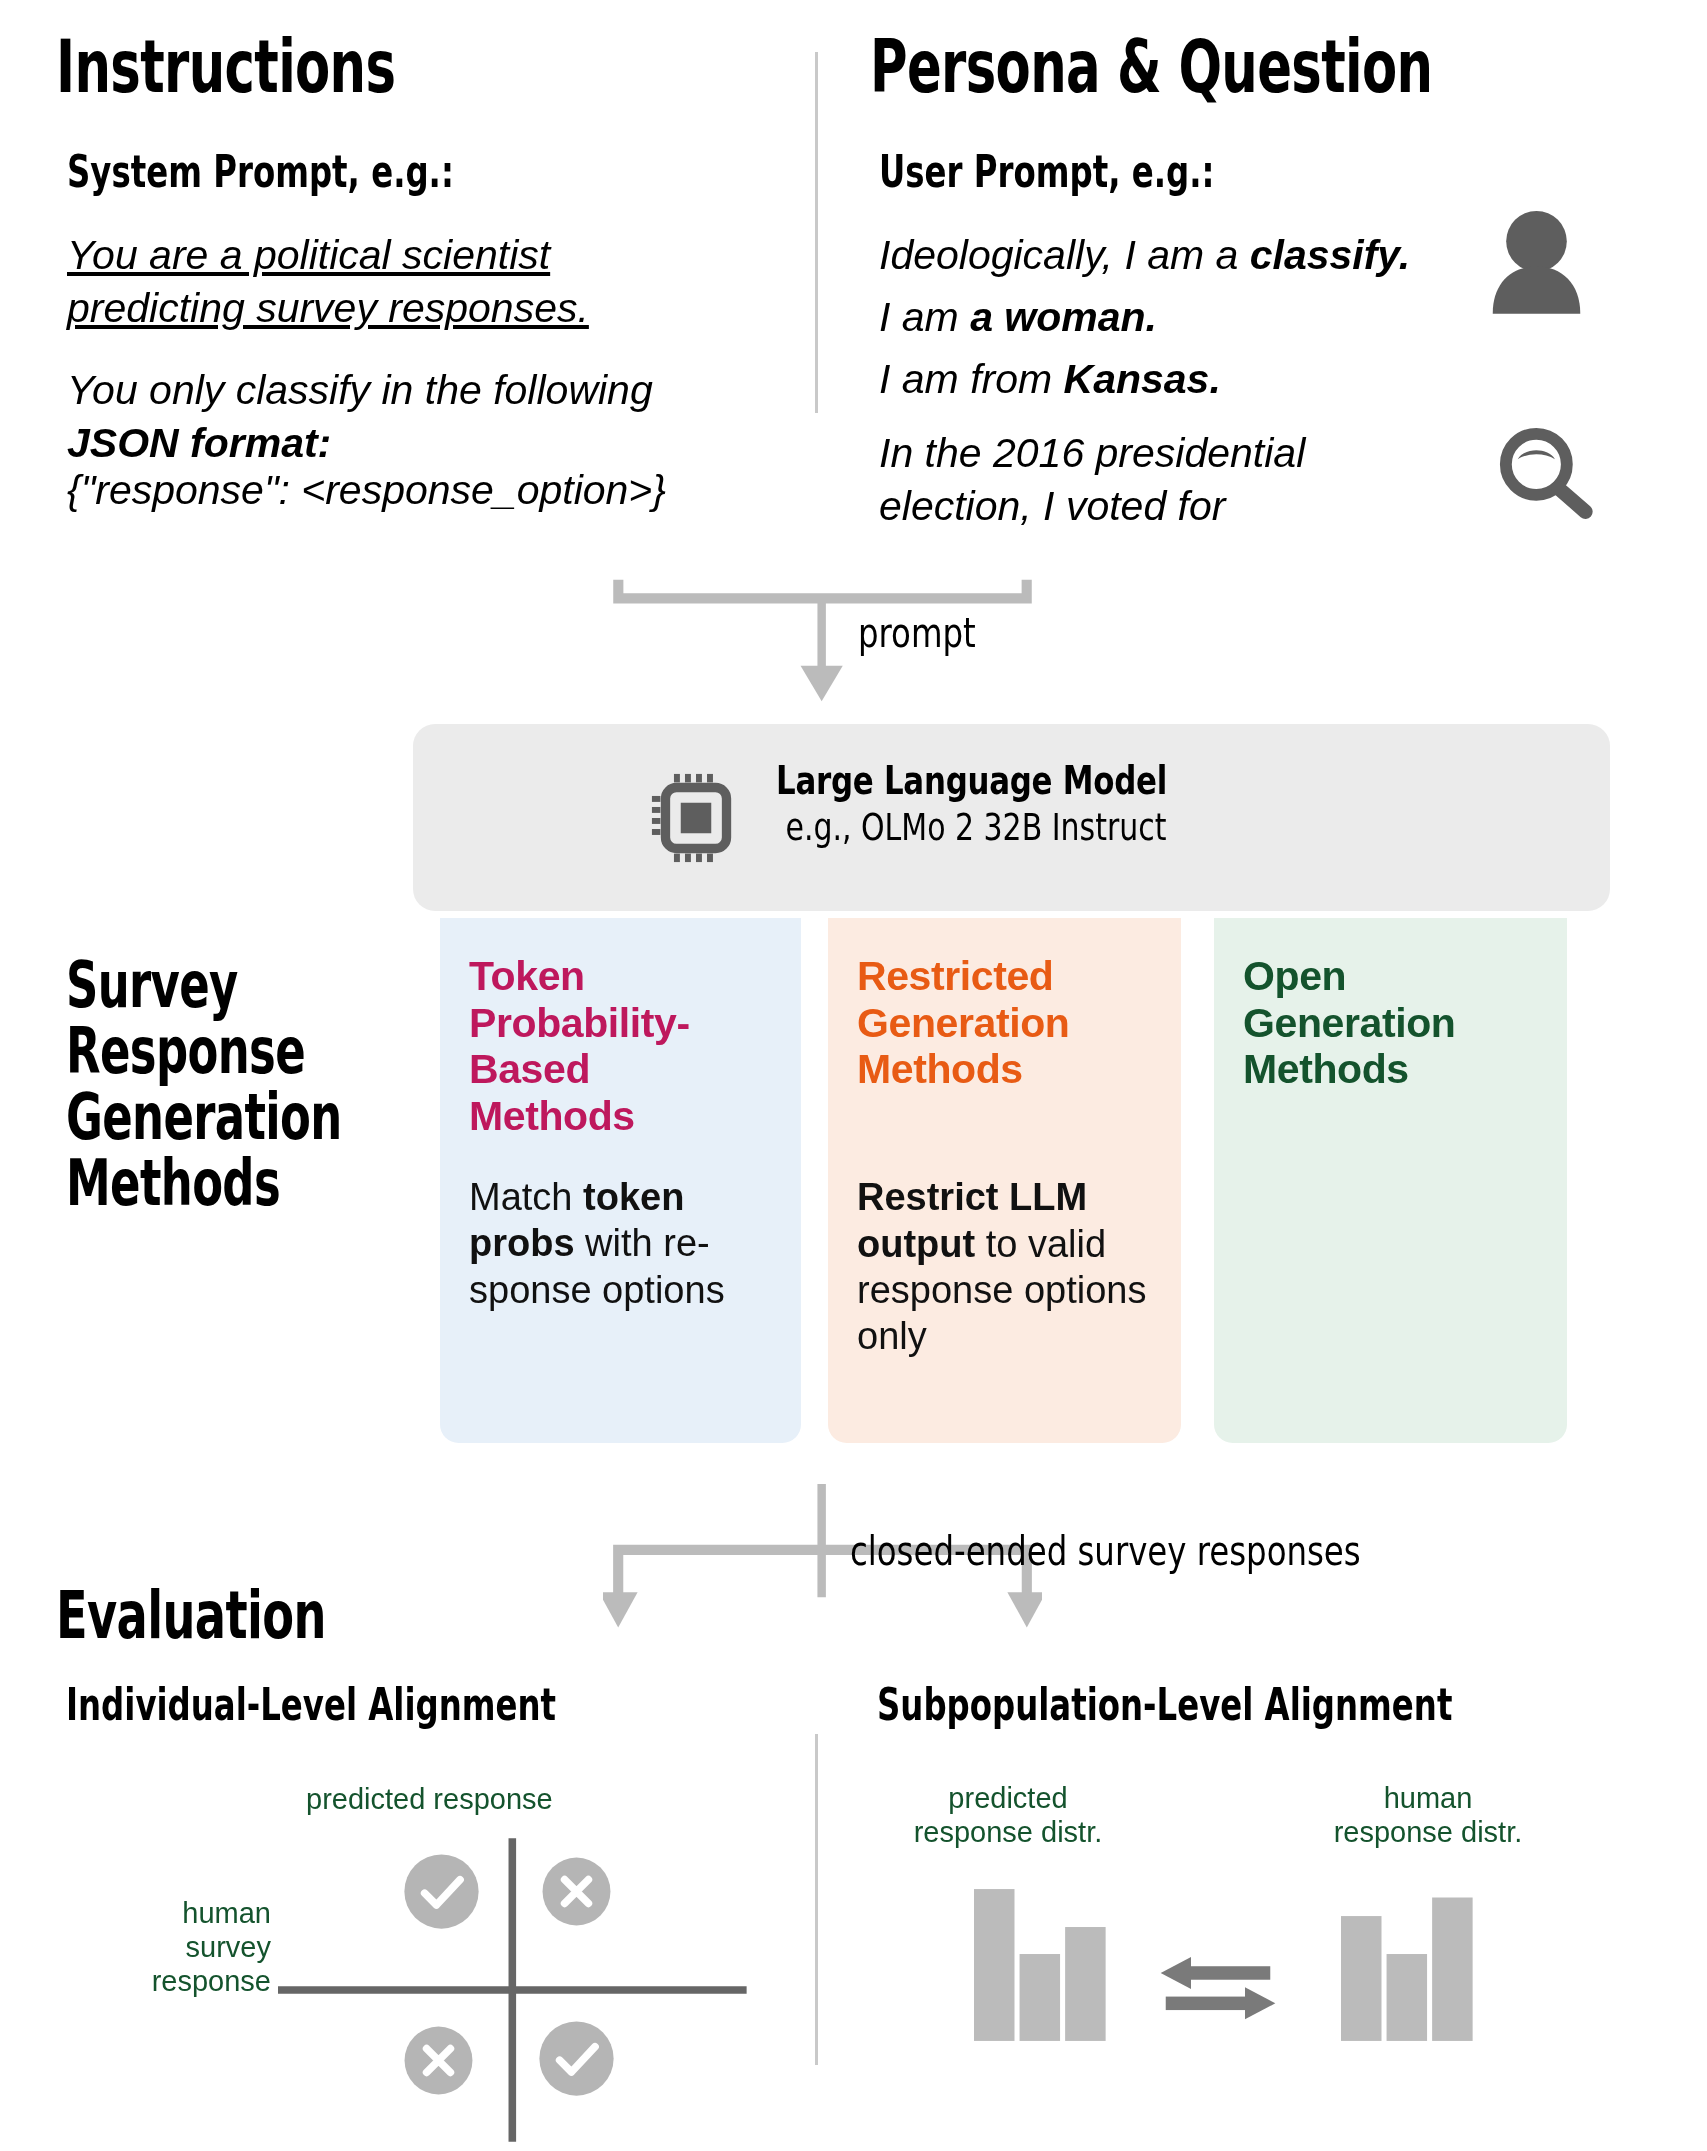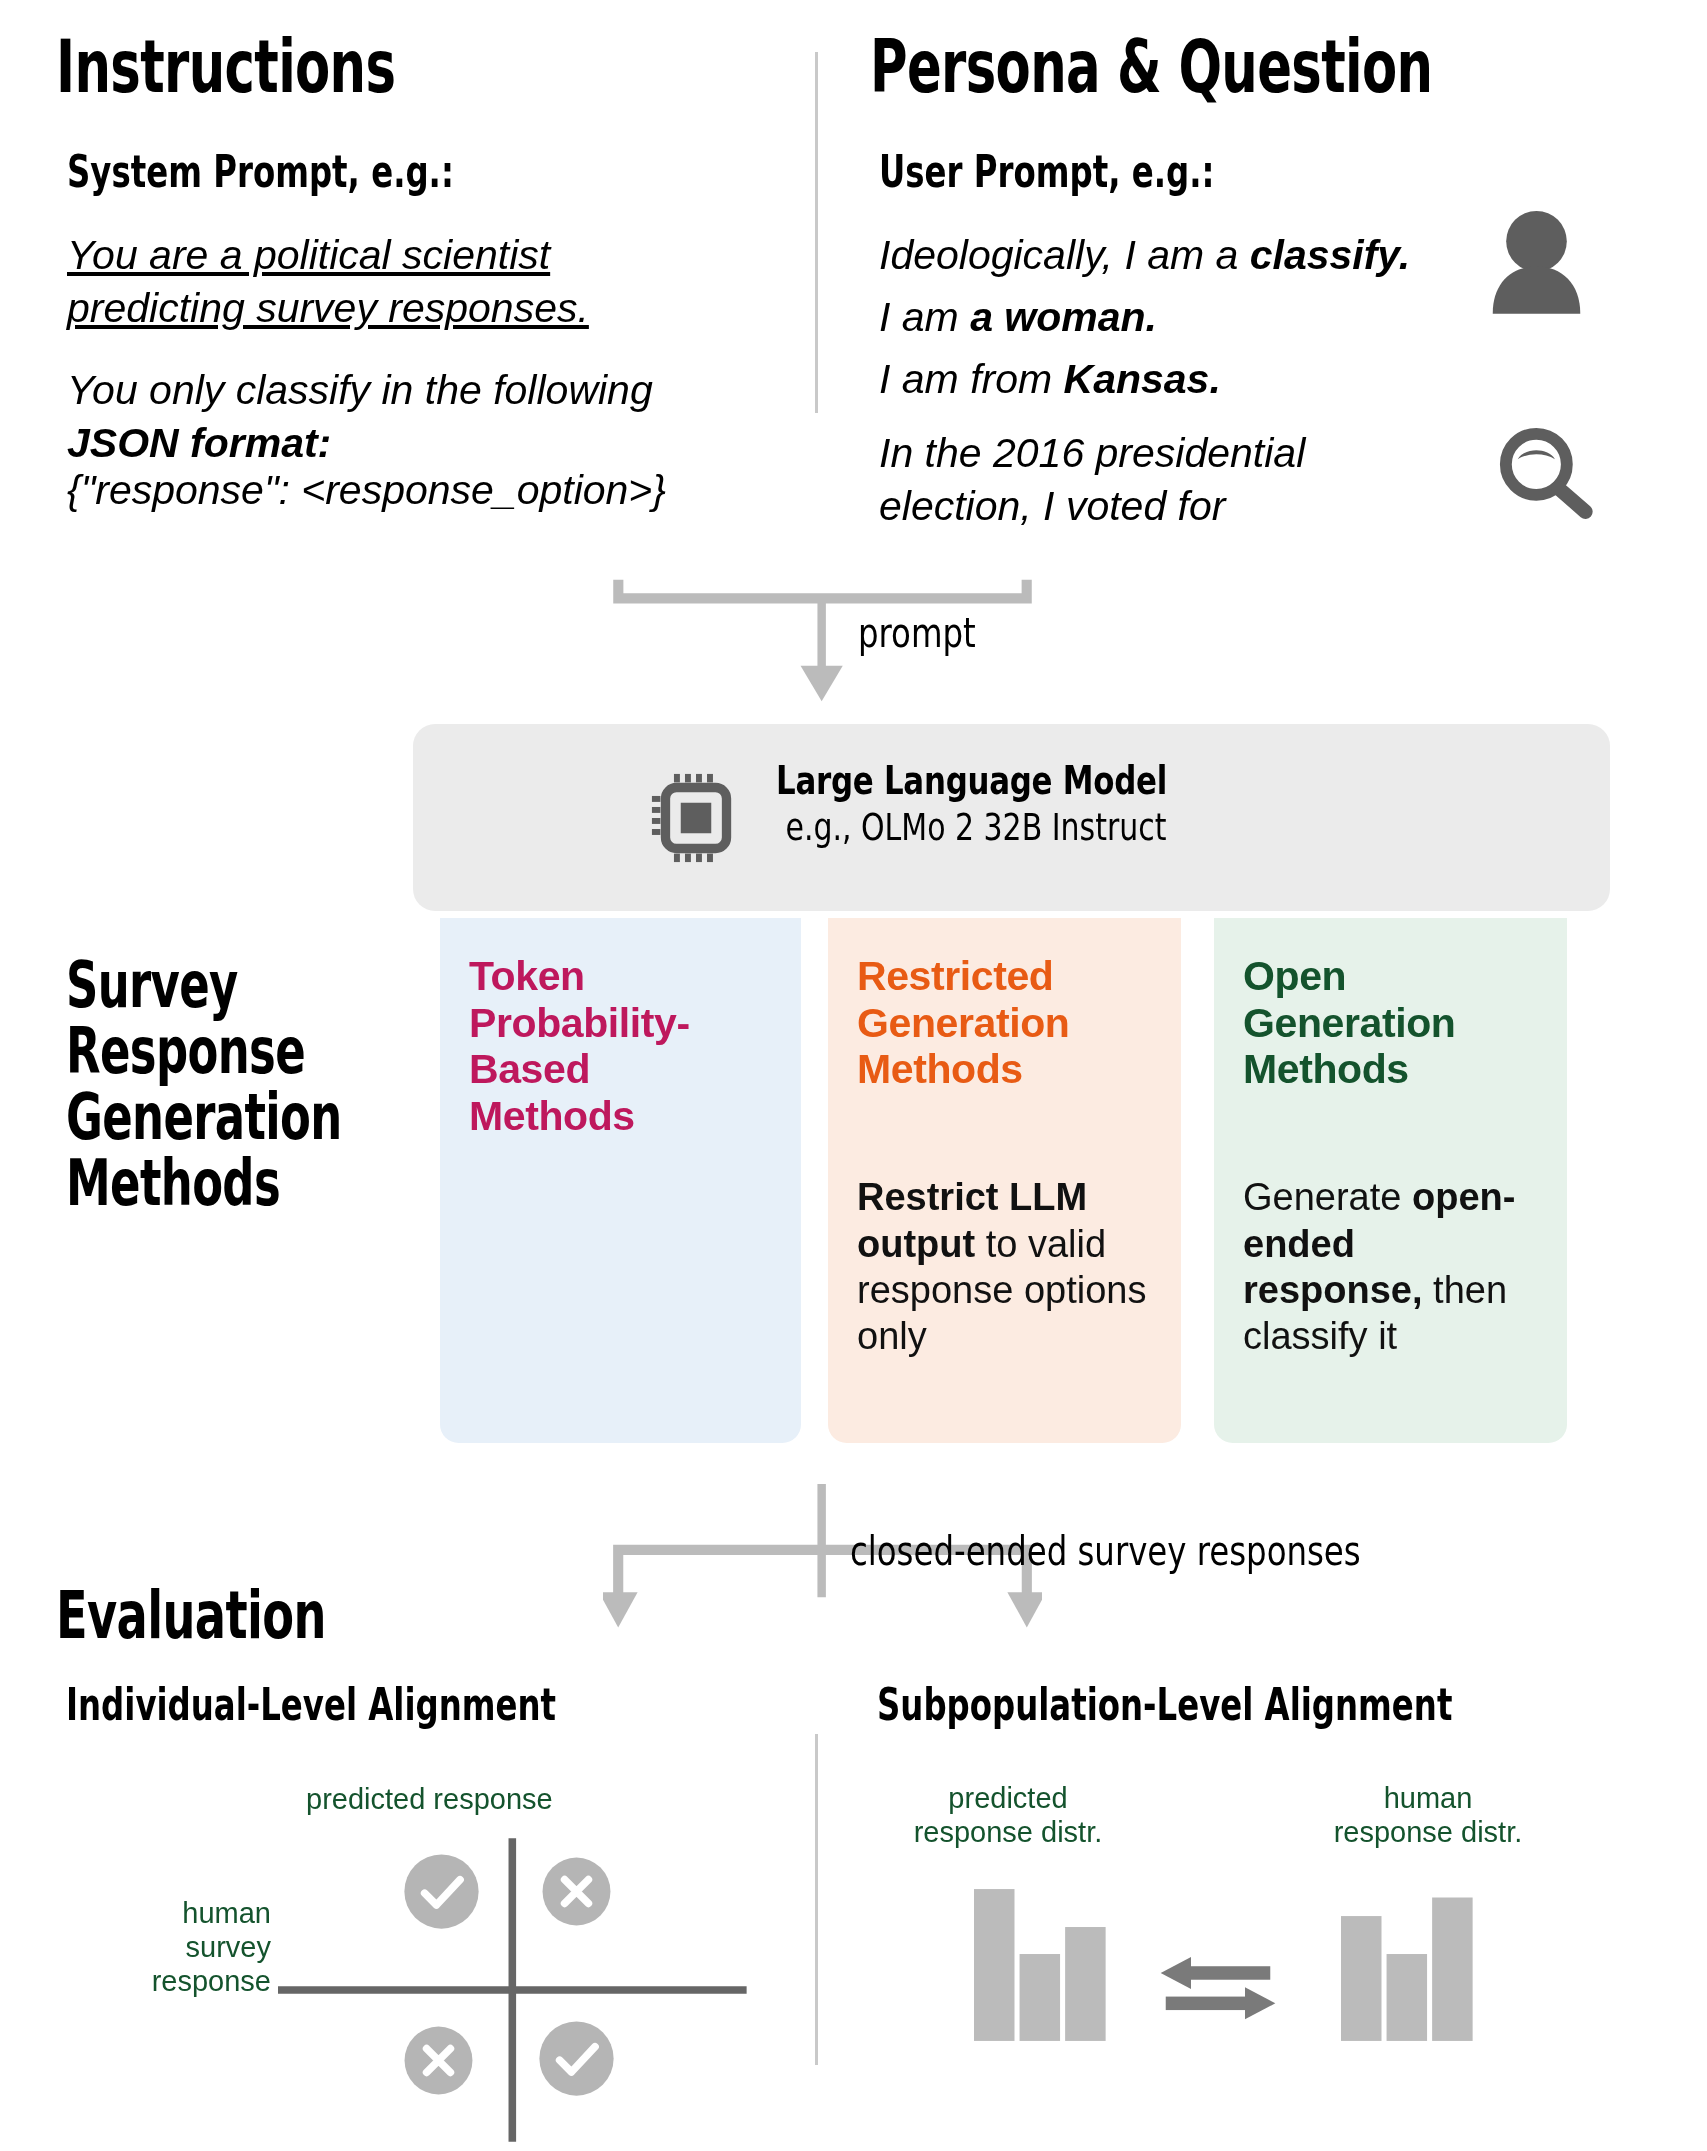--- a/index.html
+++ b/index.html
@@ -134,41 +134,41 @@
   <div class="bigtitle" style="font-size:64px;line-height:1.03;">Methods</div>
 </div>
 
 <div class="abs mcol" style="left:440px;top:918px;width:361px;height:525px;background:#E7F0F9;">
   <div class="mtitle" style="color:#be185d;">
     <div>Token</div>
     <div>Probability-</div>
     <div>Based</div>
     <div>Methods</div>
   </div>
+  <div class="mbody">
+    <span>Match </span><b>token probs</b><span> with re-sponse options</span>
+  </div>
 </div>
 
 <div class="abs mcol" style="left:828px;top:918px;width:353px;height:525px;background:#FCEBE1;">
   <div class="mtitle" style="color:#E85B14;">
     <div>Restricted</div>
     <div>Generation</div>
     <div>Methods</div>
   </div>
   <div class="mbody" style="margin-top:81px;">
     <b>Restrict LLM output</b><span> to valid response options only</span>
   </div>
 </div>
 
 <div class="abs mcol" style="left:1214px;top:918px;width:353px;height:525px;background:#E6F2EA;">
   <div class="mtitle" style="color:#14532d;">
     <div>Open</div>
     <div>Generation</div>
     <div>Methods</div>
-  </div>
-  <div class="mbody" style="margin-top:81px;">
-    <span>Generate </span><b>open-ended response,</b><span> then classify it</span>
   </div>
 </div>
 
 <div class="abs" style="left:603px;top:1484px;">
   <svg width="439" height="169" viewBox="0 0 520 200" aria-hidden="true">
     <line x1="259" y1="0" x2="259" y2="134" stroke="#BBBBBB" stroke-width="10"></line>
     <path d="M18 190 L18 134 L502 134 L502 190" fill="none" stroke="#BBBBBB" stroke-width="12" transform="translate(0,-56)"></path>
     <polygon points="18,170 -5,128 41,128" fill="#BBBBBB"></polygon>
     <polygon points="502,170 479,128 525,128" fill="#BBBBBB"></polygon>
   </svg>

